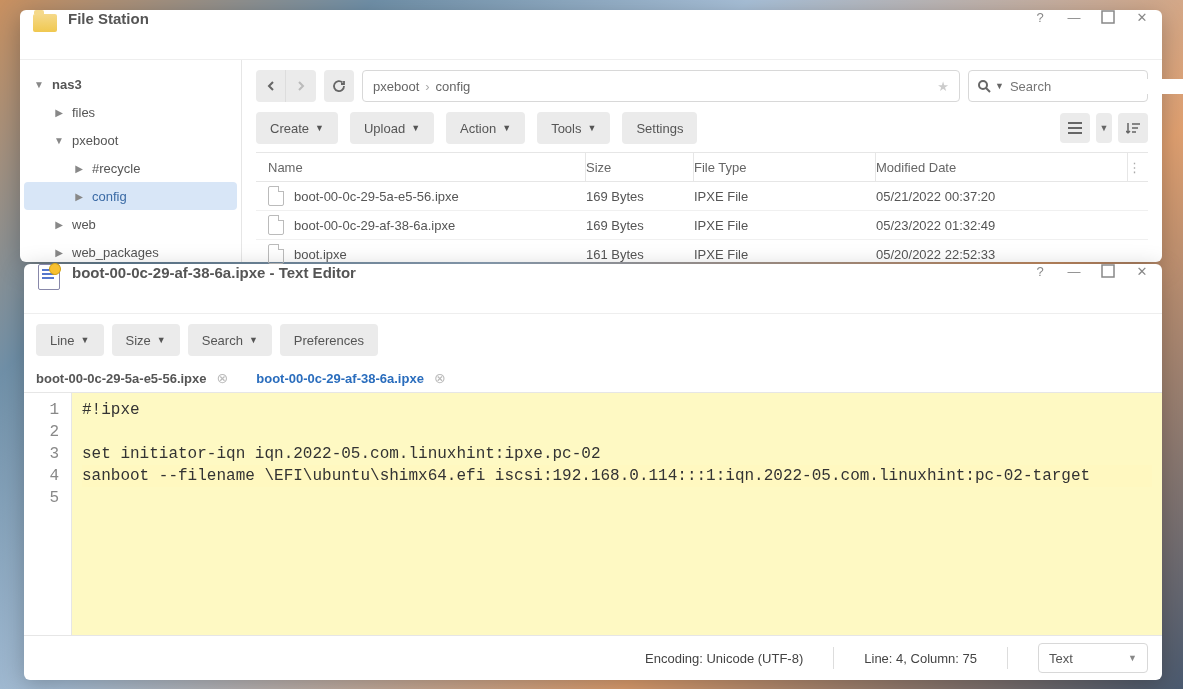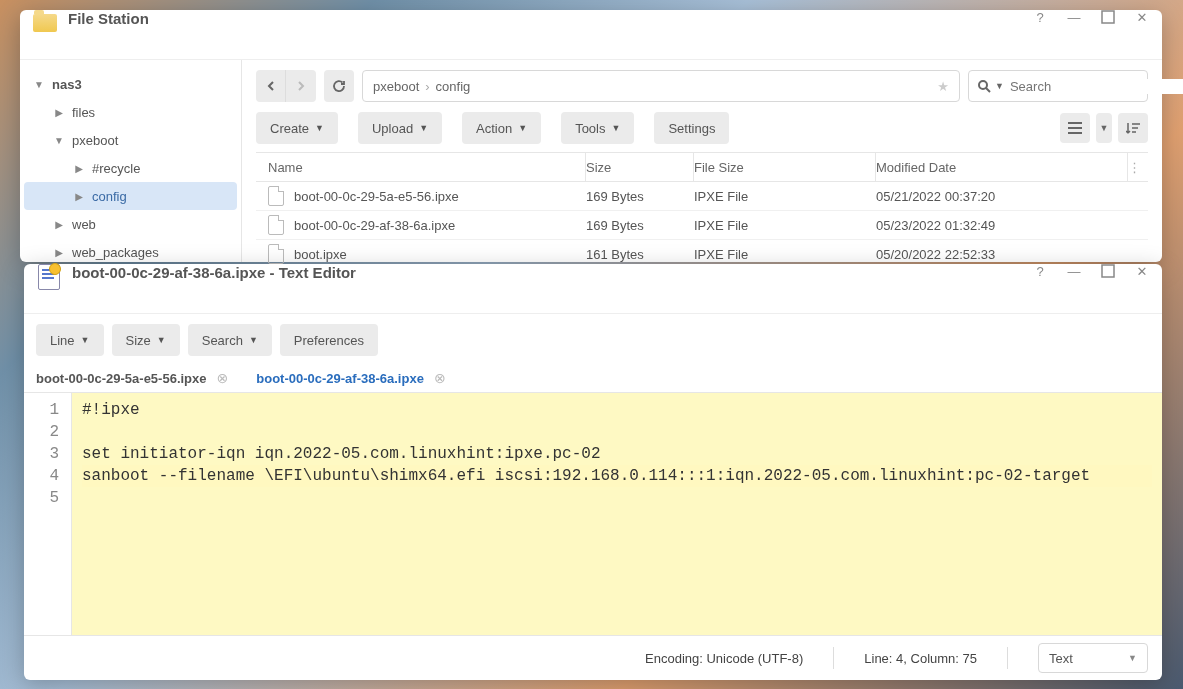--- a/index.html
+++ b/index.html
@@ -98,21 +98,21 @@
   width: 180px; height: 32px;
   border: 1px solid #d8d8d8;
   border-radius: 4px;
   display: flex; align-items: center;
   padding: 0 8px;
 }
 .search-box input { border: none; outline: none; flex: 1; font-size: 13px; color: #666; }
 .search-box .mag { margin-right: 6px; color: #666; display:flex; align-items:center; }
 .search-box .sdrop { font-size: 9px; color: #666; margin-left:-2px; margin-right:6px; }
 
-.fs-toolbar { display: flex; gap: 20px; margin-bottom: 8px; align-items:center;}
+.fs-toolbar { display: flex; gap: 12px; margin-bottom: 8px; align-items:center;}
 .tbtn {
   height: 32px;
   background: #ebebeb;
   border-radius: 4px;
   padding: 0 14px;
   display: flex; align-items: center;
   cursor: pointer;
   color: #555;
 }
 .tbtn .drop { font-size: 9px; margin-left: 6px; }
@@ -347,21 +347,21 @@
               <svg width="14" height="12" viewBox="0 0 14 12">
                 <path d="M2 1v10M2 11l-2-2M2 11l2-2 M6 2h8M6 6h6M6 10h4" stroke="currentColor" stroke-width="1.5" fill="none"></path>
               </svg>
             </div>
         </div>
       </div>
       <div class="ftable">
         <div class="ftable-head">
           <div class="col-name">Name</div>
           <div class="col-size">Size</div>
-          <div class="col-type">File Size</div>
+          <div class="col-type">File Type</div>
           <div class="col-date">Modified Date</div>
           <div class="col-more">⋮</div>
         </div>
         <div id="file-rows">
             <div class="ftable-row">
               <div class="col-name fname">
                 <span class="file-icon"></span>
                 <span>boot-00-0c-29-5a-e5-56.ipxe</span>
               </div>
               <div class="col-size">169 Bytes</div>

